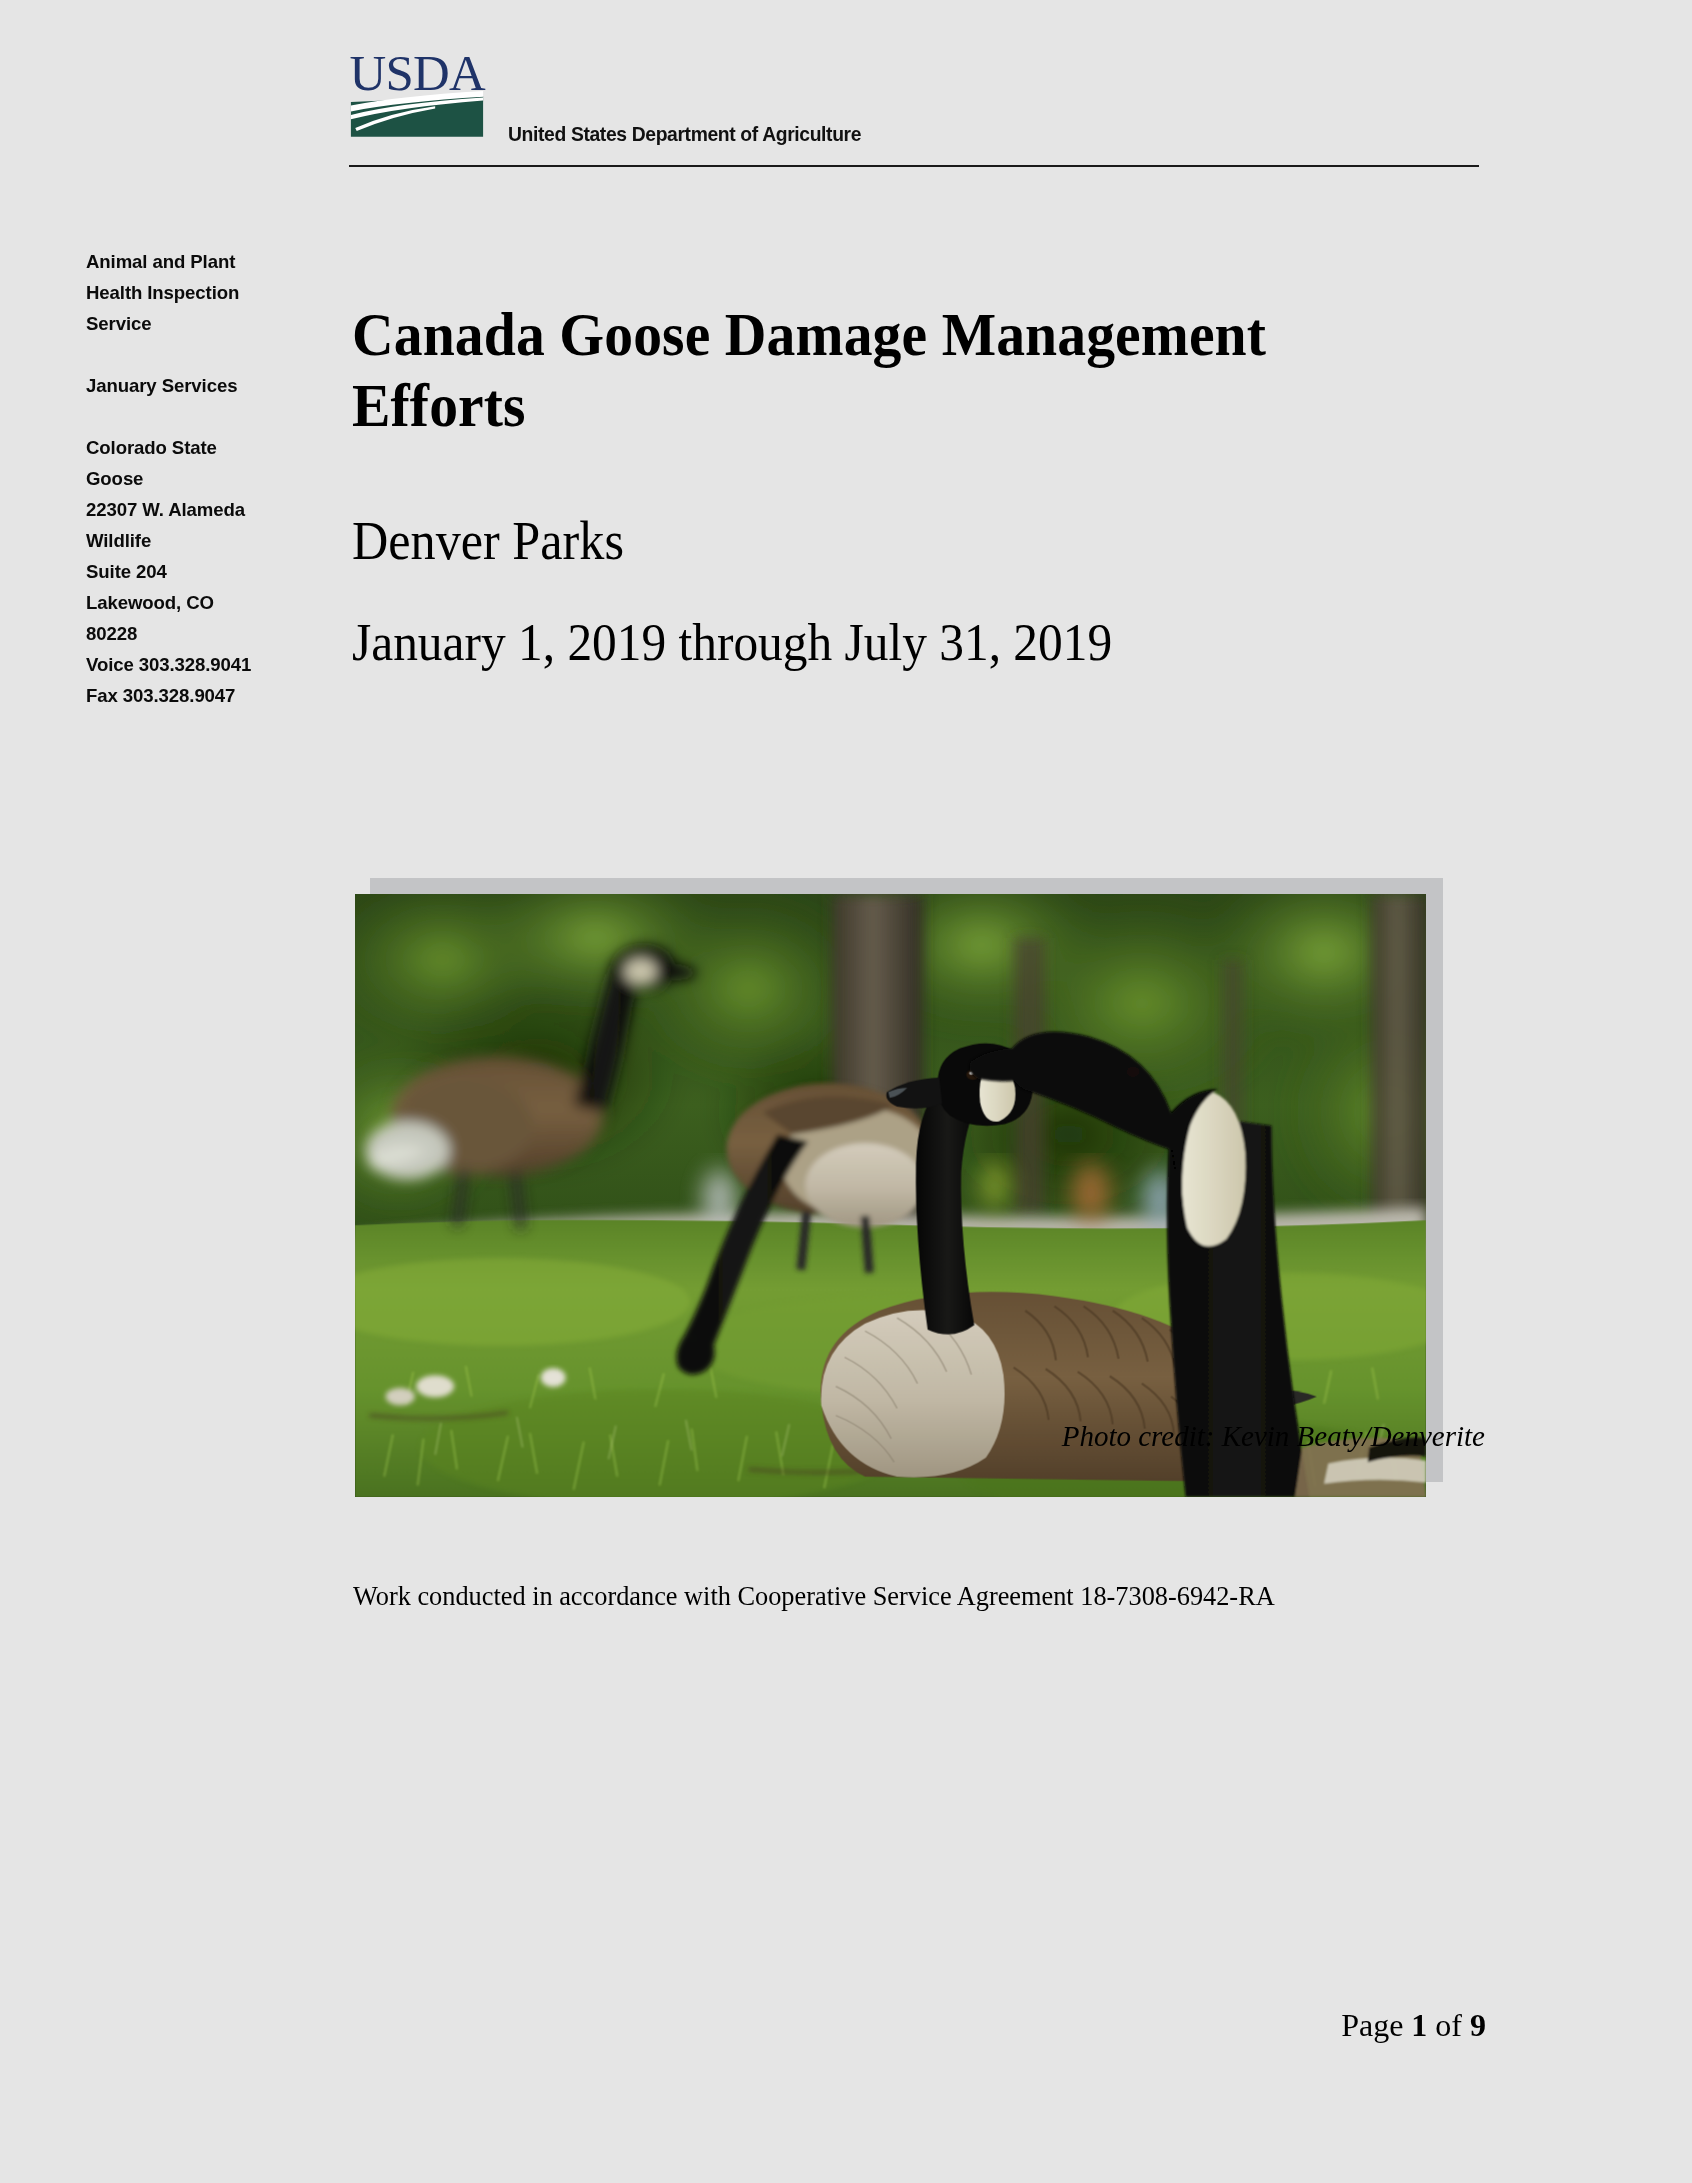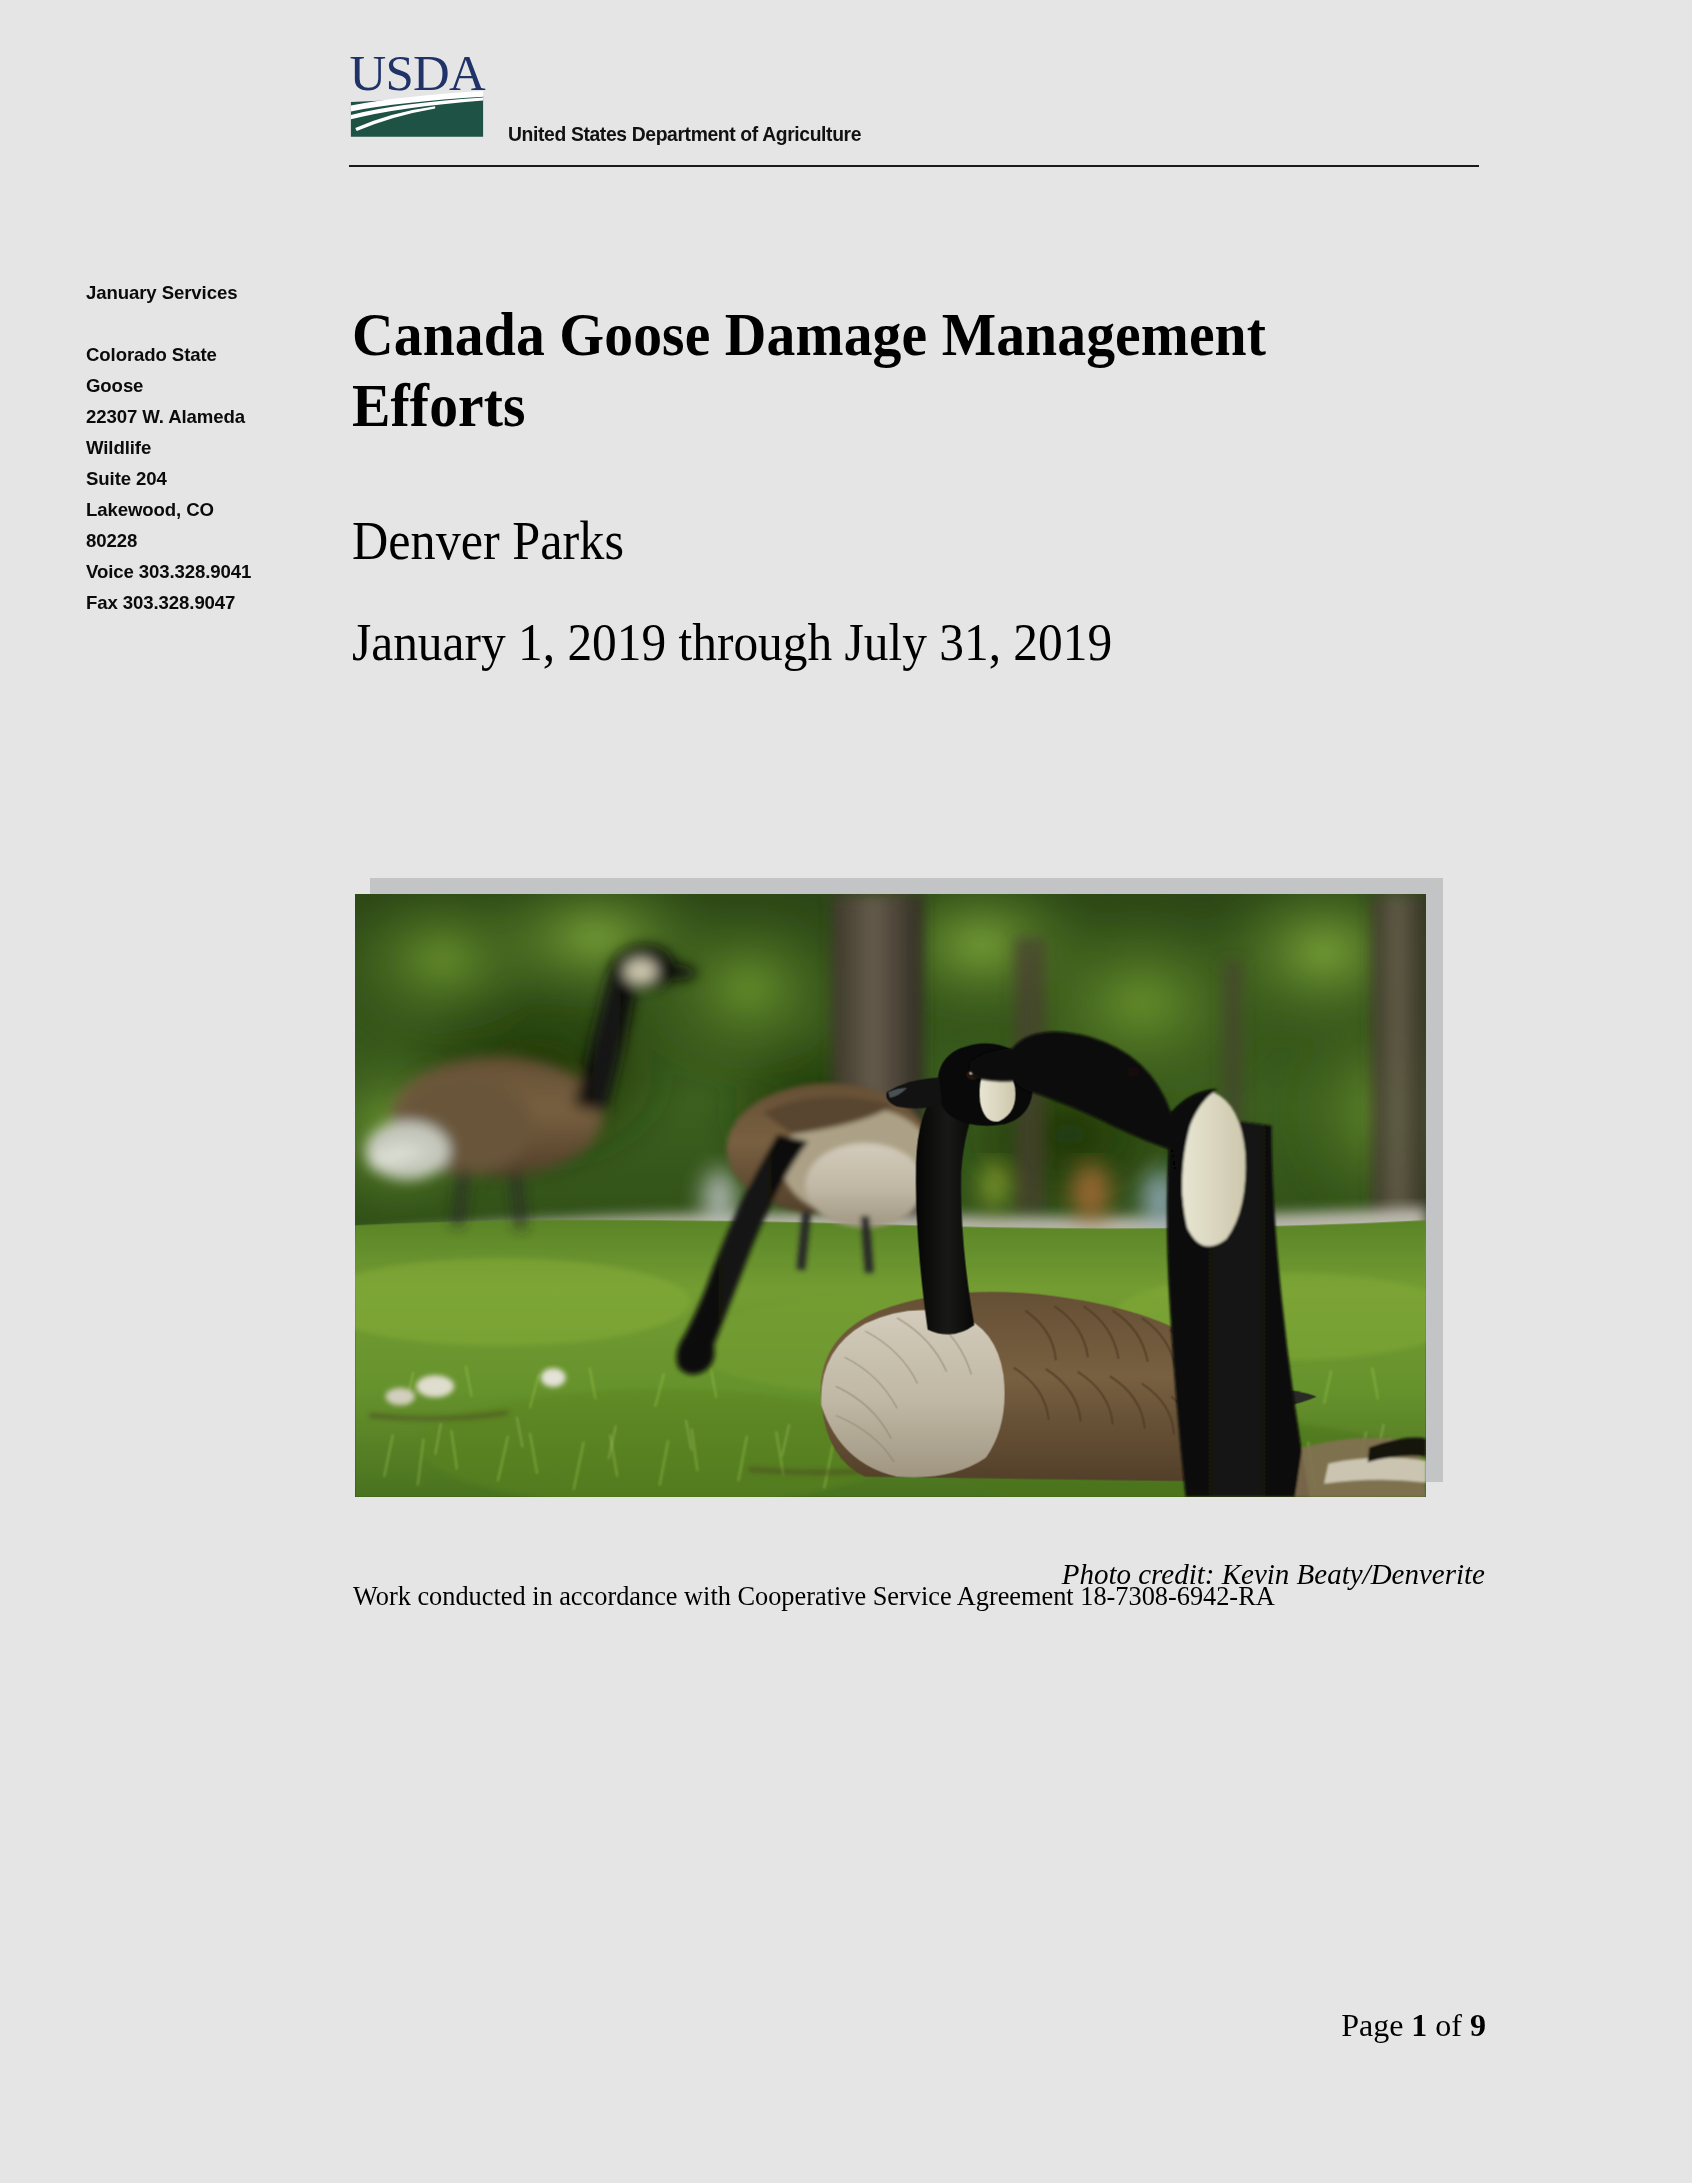--- a/index.html
+++ b/index.html
@@ -147,21 +147,21 @@
     width: 1071px;
     height: 603px;
     overflow: hidden;
     background: #2a3a18;
   }
   .photo-frame svg { display: block; width: 1071px; height: 603px; }
 
   .photo-caption {
     position: absolute;
     left: 352px;
-    top: 1556px;
+    top: 1418px;
     width: 1133px;
     text-align: right;
     font-family: "Liberation Serif", serif;
     font-style: italic;
     font-size: 29px;
     line-height: 36px;
     color: #000000;
   }
 
   
@@ -209,20 +209,25 @@
         <path d="M10 114 Q60 92 120 84 L120 87 Q62 97 12 118 Z" fill="#ffffff"></path>
       </svg>
     </div>
 
     <div class="usda-wordmark">United States Department of Agriculture</div>
 
     <div class="header-rule"></div>
   </div>
 
   <div class="sidebar">
+    <div class="sidebar-block">
+      <div class="sidebar-line">Animal and Plant</div>
+      <div class="sidebar-line">Health Inspection</div>
+      <div class="sidebar-line">Service</div>
+    </div>
 
     <div class="sidebar-gap"></div>
 
     <div class="sidebar-block">
       <div class="sidebar-line">January Services</div>
     </div>
 
     <div class="sidebar-gap"></div>
 
     <div class="sidebar-block">

